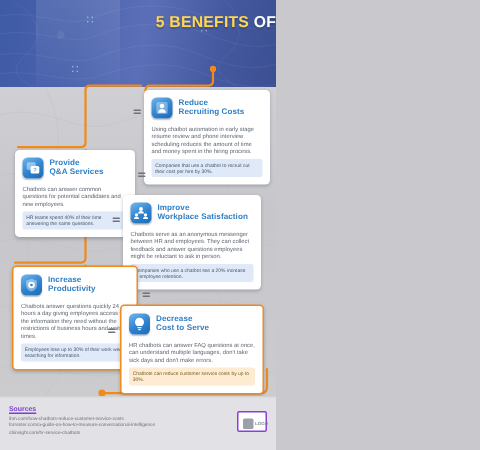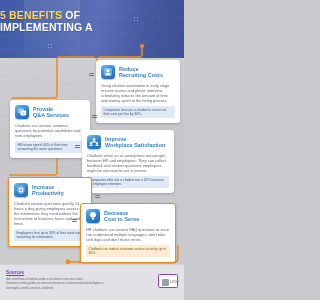--- a/index.html
+++ b/index.html
@@ -21,21 +21,21 @@
   }
   .header .topo{
     position:absolute; inset:0; opacity:.22;
   }
   .header .band{
     position:absolute; top:0; bottom:0; left:24px; width:56px;
     background:linear-gradient(180deg,rgba(255,255,255,.10),rgba(255,255,255,.02));
   }
   .title{
     position:absolute; left:0; right:0; top:9px;
-    text-align:left; color:#ffffff;
+    text-align:right; color:#ffffff;
     font-size:10.5px; font-weight:bold; line-height:12.4px;
     letter-spacing:.15px; text-shadow:0 1px 1px rgba(0,0,0,.18);
   }
   .title .hl{ color:#ffd64d; }
   .dots{ position:absolute; width:7px; height:7px; opacity:.55; }
   .dots i{
     position:absolute; width:1.4px; height:1.4px; border-radius:50%;
     background:#ffffff; display:block;
   }
 
@@ -140,21 +140,21 @@
   </div>
   <div class="dots" style="left:48px; top:44px;">
     <i style="left:0;top:0"></i>
       <i style="left:3px;top:0"></i>
     <i style="left:0;top:3px"></i>
       <i style="left:3px;top:3px"></i>
   </div>
 
   <div class="title">
     <span class="hl">5 BENEFITS</span><span> OF</span><br>
-    <span>IMPLEMENTING A</span><br>
+    <br>
   </div>
 </div>
 
 <div class="fadepanel">
   <svg class="topoline" viewBox="0 0 184 206" preserveAspectRatio="none">
     <g fill="none" stroke="#bfbfc5" stroke-width=".6">
       <path d="M-5 20 C30 8 50 34 78 24 S140 10 192 26"></path>
       <path d="M-5 60 C26 50 56 74 84 62 S142 50 192 66"></path>
       <path d="M-5 104 C30 94 52 118 82 106 S146 94 192 110"></path>
       <path d="M-5 148 C28 138 58 162 86 150 S144 138 192 154"></path>

